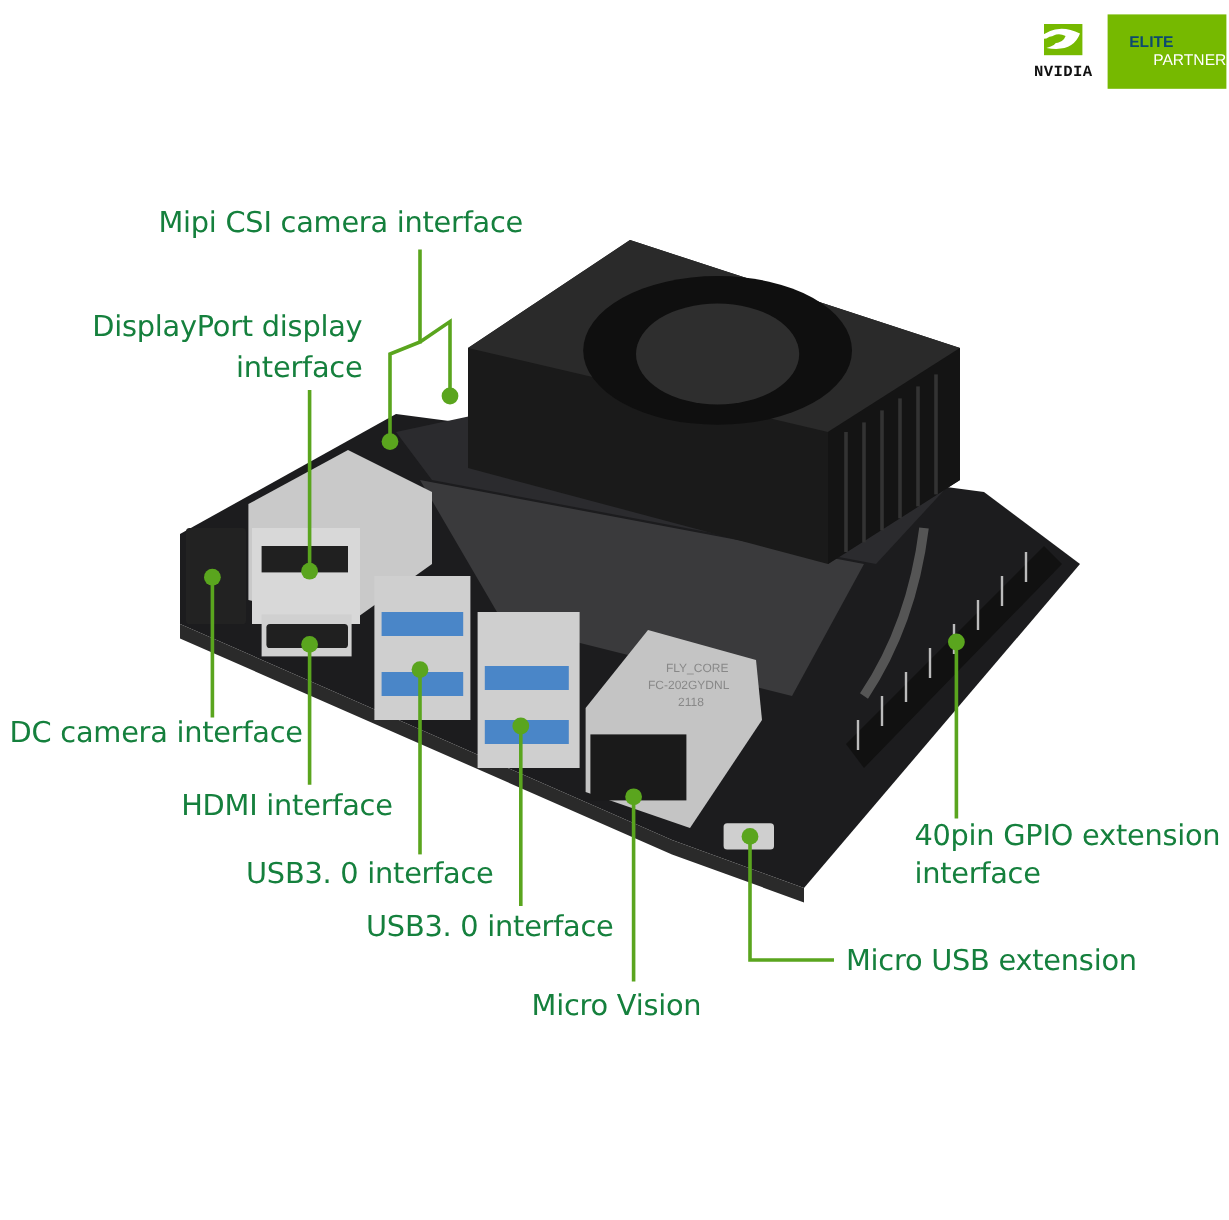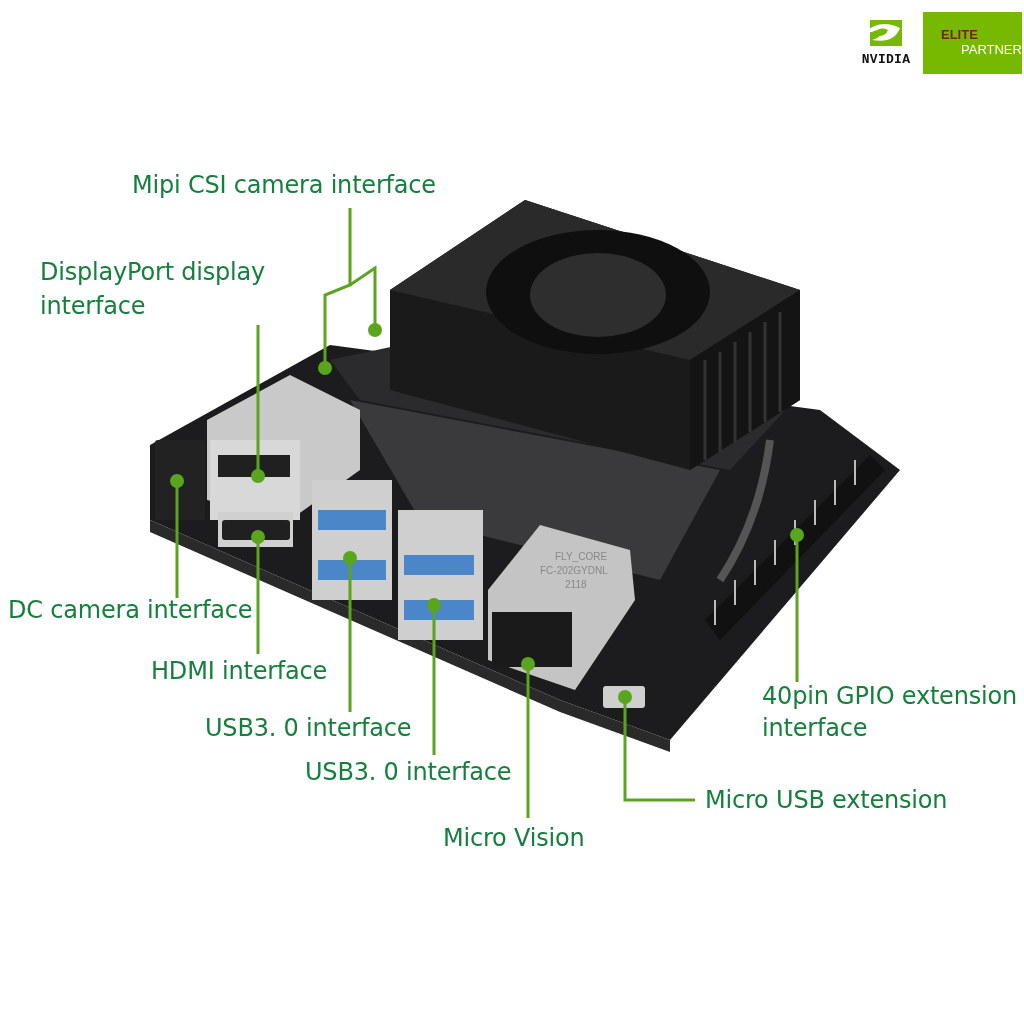--- a/index.html
+++ b/index.html
@@ -1,24 +1,24 @@
 <!DOCTYPE html>
 <html><head>
 <meta charset="utf-8">
 <style>
   html, body { margin:0; padding:0; background:#ffffff; }
   body { width:1024px; height:1017px; position:relative; overflow:hidden; font-family:"DejaVu Sans","Liberation Sans",sans-serif; }
   .label { position:absolute; color:#15803d; font-size:24px; line-height:32px; white-space:nowrap; font-weight:500; letter-spacing:-0.2px; }
-  .label.right { text-align:left; }
+  .label.right { text-align:right; }
   #board-svg { position:absolute; left:0; top:0; }
   #leaders { position:absolute; left:0; top:0; pointer-events:none; }
   .nv-box { position:absolute; left:850px; top:14px; width:72px; height:60px; background:#fff; }
   .nv-text { position:absolute; left:0; top:38px; width:72px; text-align:center; font-family:Liberation Mono, monospace; font-weight:bold; font-size:13px; color:#111; letter-spacing:0.3px; }
   .elite-box { position:absolute; left:923px; top:12px; width:99px; height:62px; background:#76b900; }
-  .elite-l1 { position:absolute; left:18px; top:16px; color:#7f1d1d; font-family:"Liberation Sans",sans-serif; font-weight:bold; font-size:13px; line-height:14px; }
+  .elite-l1 { position:absolute; left:18px; top:16px; color:#0c4a6e; font-family:"Liberation Sans",sans-serif; font-weight:bold; font-size:13px; line-height:14px; }
   .elite-l2 { position:absolute; left:18px; top:31px; color:#fff; font-family:"Liberation Sans",sans-serif; font-size:13px; line-height:14px;margin-left:20px; }
 </style>
 </head>
 <body>
 
 <div class="nv-box">
   <svg width="72" height="38" viewBox="0 0 72 38">
     <rect x="20" y="6" width="32" height="26" fill="#76b900"></rect>
     <path d="M14 19 Q 30 4 50 14 Q 44 30 22 26 Q 30 24 32 19 Q 28 14 22 18 Z" fill="#fff"></path>
     <path d="M24 19 Q 30 12 38 16 Q 36 22 28 22 Z" fill="#76b900"></path>

